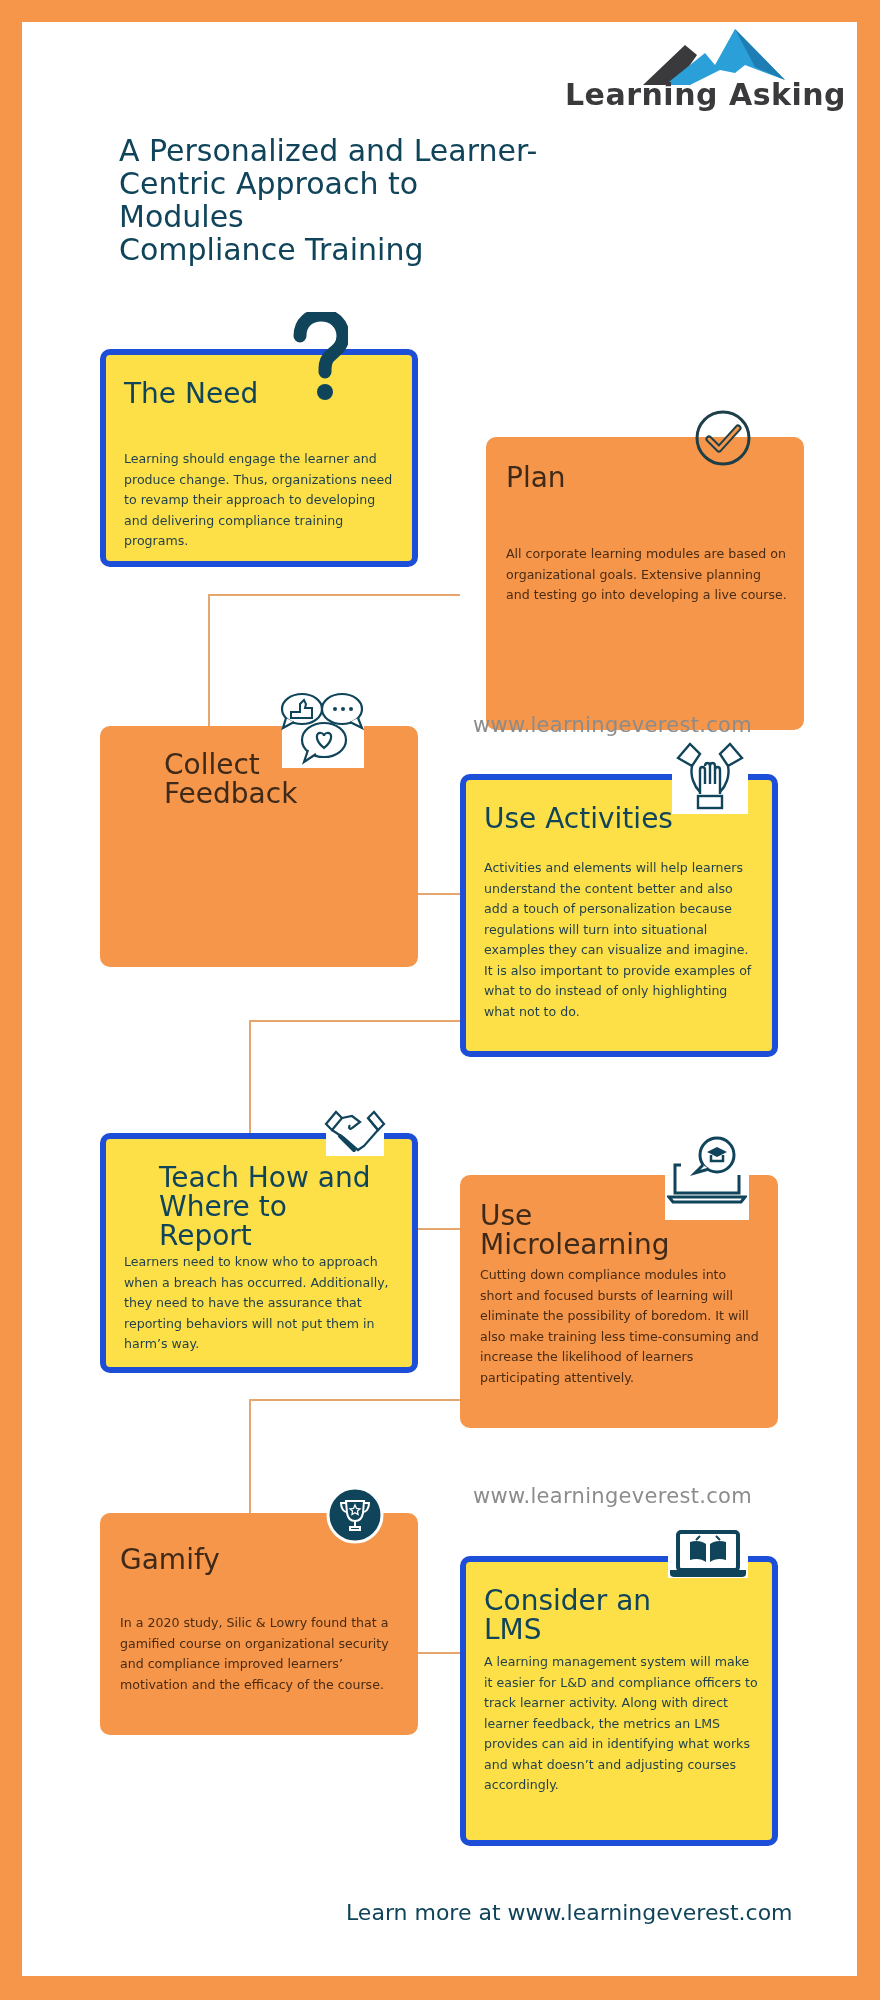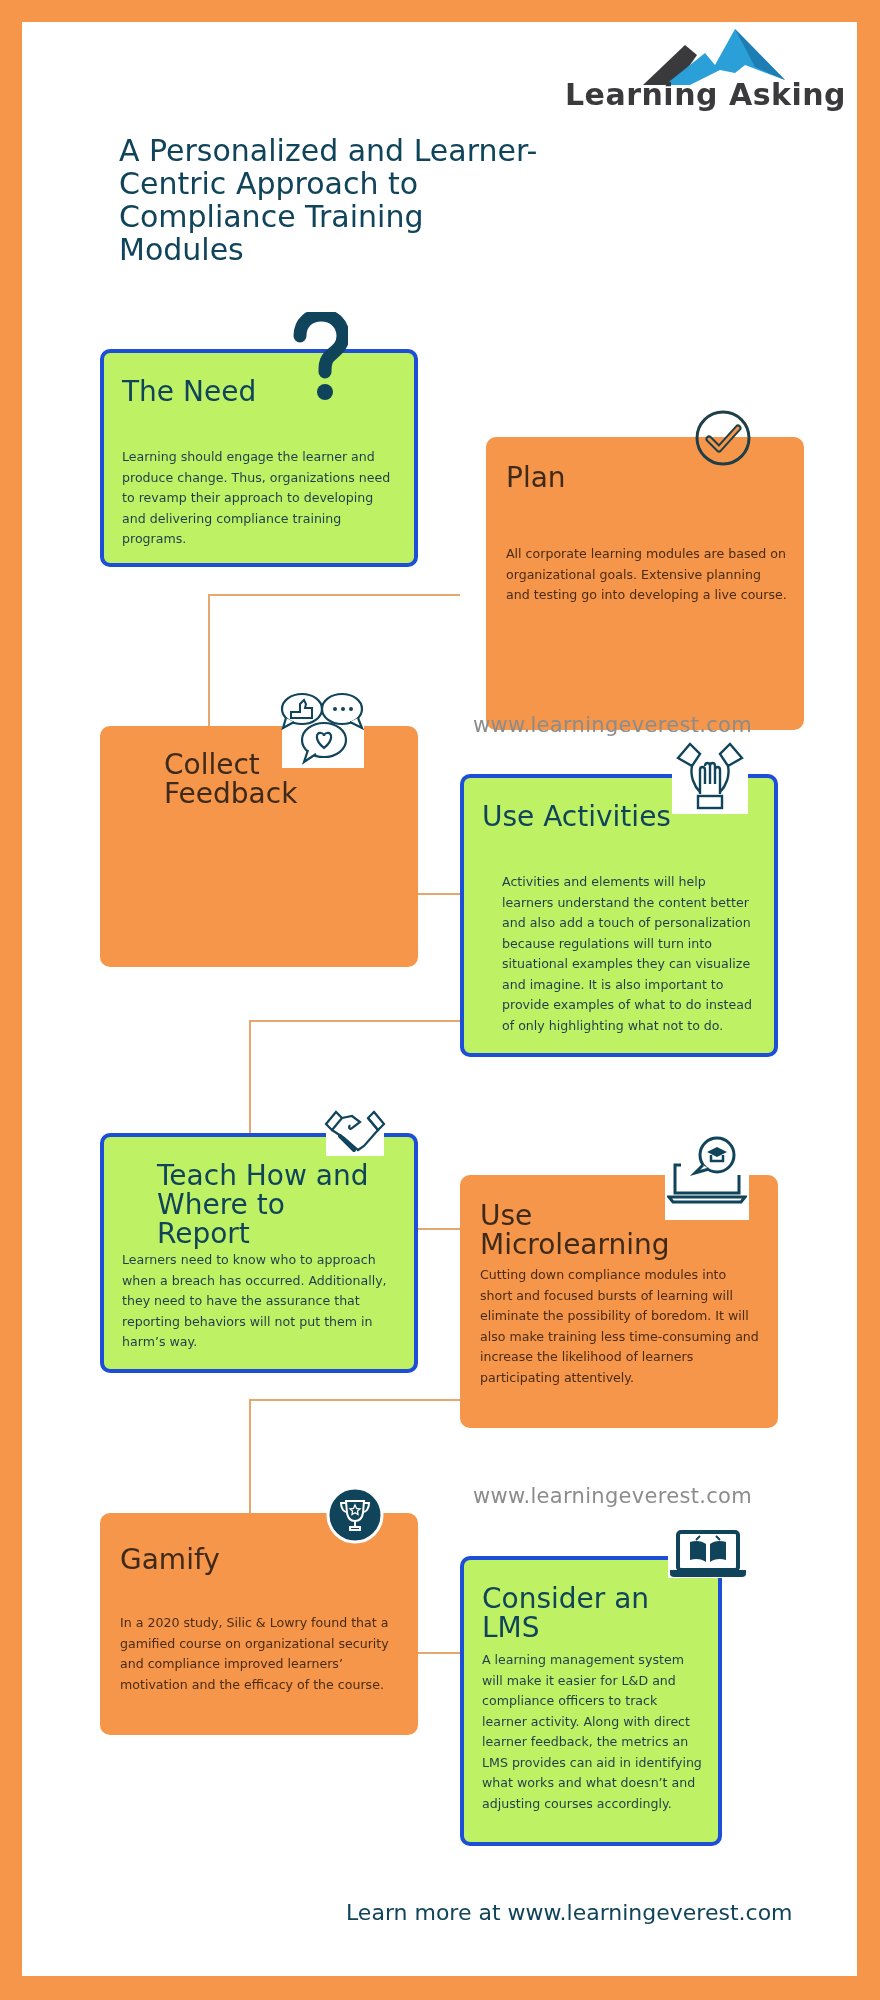--- a/index.html
+++ b/index.html
@@ -3,21 +3,21 @@
 <meta charset="utf-8">
 <style>
   html, body { margin:0; padding:0; }
   body { width:880px; height:2000px; background:#F5964A; position:relative; overflow:hidden;
          font-family:"DejaVu Sans", sans-serif; }
   .sheet { position:absolute; left:22px; top:22px; width:835px; height:1954px; background:#FFFFFF; }
   .abs { position:absolute; }
   .logo-text { font-family:"DejaVu Sans", sans-serif; font-weight:bold; font-size:30px; color:#3A3A3C; letter-spacing:0.5px; white-space:nowrap; }
   .title { font-family:"DejaVu Sans", sans-serif; font-size:30px; line-height:33px; color:#10445A; font-weight:normal; }
   .card { position:absolute; box-sizing:border-box; border-radius:10px; padding:0; }
-  .card.white { background:#bef264; border:4px solid #1d4ed8;text-decoration:underline; }
+  .card.white { background:#fde047; border:6px solid #1d4ed8;text-decoration:underline; }
   .card.orange { background:#F5964A; border:2px solid #F5964A; }
   .card-title { position:absolute; left:18px; font-size:28px; line-height:29px; font-weight:normal; }
   .card.white .card-title { color:#10445A; }
   .card.orange .card-title { color:#3F2A1A; }
   .card-body { position:absolute; left:18px; right:14px; font-size:12.6px; line-height:20.5px; }
   .card.white .card-body { color:#1F3F4C; }
   .card.orange .card-body { color:#4A2C14; }
   .line { position:absolute; background:#E5A76E; }
   .watermark { font-size:21px; color:#8C8C8C; letter-spacing:0.3px; white-space:nowrap; }
   .footer { font-size:22px; color:#10445A; white-space:nowrap; }
@@ -33,22 +33,22 @@
     <polygon points="8,60 50,20 62,30 55,40 40,60" fill="#3A3A3C"></polygon>
     <polygon points="30,60 70,28 80,40 100,4 150,55 110,40 100,48 85,45 55,60" fill="#2A9FD8"></polygon>
     <polygon points="100,4 150,55 120,42" fill="#1E7DB3"></polygon>
   </svg>
   <div class="abs logo-text" style="left:0; top:52px;">Learning Asking</div>
 </div>
 
 <div class="abs title" style="left:119px; top:134px;">
   <div>A Personalized and Learner-</div>
   <div>Centric Approach to</div>
+  <div>Modules</div>
   <div>Compliance Training</div>
-  <div>Modules</div>
 </div>
 
 <div class="line" style="left:208px; top:594px; width:252px; height:2px;"></div>
 <div class="line" style="left:208px; top:594px; width:2px; height:133px;"></div>
 <div class="line" style="left:417px; top:893px; width:43px; height:2px;"></div>
 <div class="line" style="left:249px; top:1020px; width:211px; height:2px;"></div>
 <div class="line" style="left:249px; top:1020px; width:2px; height:114px;"></div>
 <div class="line" style="left:417px; top:1228px; width:43px; height:2px;"></div>
 <div class="line" style="left:249px; top:1399px; width:211px; height:2px;"></div>
 <div class="line" style="left:249px; top:1399px; width:2px; height:114px;"></div>
@@ -91,21 +91,21 @@
   <circle cx="55" cy="19" r="2" fill="#10445A"></circle>
     <circle cx="63" cy="19" r="2" fill="#10445A"></circle>
     <circle cx="71" cy="19" r="2" fill="#10445A"></circle>
   <ellipse cx="44" cy="50" rx="22" ry="17" fill="#FFFFFF" stroke="#10445A" stroke-width="2.2"></ellipse>
   <path d="M28,60 L24,72 L36,64" fill="#FFFFFF" stroke="#10445A" stroke-width="2.2"></path>
   <path d="M44,58 C34,50 36,42 41,43 C43,43 44,45 44,46 C44,45 45,43 47,43 C52,42 54,50 44,58 Z" fill="none" stroke="#10445A" stroke-width="2.2"></path>
 </svg>
 
 <div class="card white" style="left:460px; top:774px; width:318px; height:283px;">
   <div class="card-title" style="top:24px;"><span>Use Activities</span></div>
-  <div class="card-body" style="top:94px;margin-left:20px;">Activities and elements will help learners understand the content better and also add a touch of personalization because regulations will turn into situational examples they can visualize and imagine. It is also important to provide examples of what to do instead of only highlighting what not to do.</div>
+  <div class="card-body" style="top:78px;">Activities and elements will help learners understand the content better and also add a touch of personalization because regulations will turn into situational examples they can visualize and imagine. It is also important to provide examples of what to do instead of only highlighting what not to do.</div>
 </div>
 <svg class="icon" style="left:672px; top:736px;" width="76" height="78" viewBox="0 0 76 78">
   <rect x="0" y="0" width="76" height="78" fill="#FFFFFF"></rect>
   <path d="M6,22 L18,8 L28,18 L20,30 Z" fill="none" stroke="#10445A" stroke-width="2.4"></path>
   <path d="M70,22 L58,8 L48,18 L56,30 Z" fill="none" stroke="#10445A" stroke-width="2.4"></path>
   <path d="M20,30 C18,40 22,50 28,56" fill="none" stroke="#10445A" stroke-width="2.4"></path>
   <path d="M56,30 C58,40 54,50 48,56" fill="none" stroke="#10445A" stroke-width="2.4"></path>
   <path d="M28,58 L28,34 C28,30 33,30 33,34 L33,48 M33,30 C33,26 38,26 38,30 L38,48 M38,30 C38,26 43,26 43,30 L43,48 M43,34 C43,30 48,30 48,34 L48,58" fill="none" stroke="#10445A" stroke-width="2.4"></path>
   <rect x="26" y="60" width="24" height="12" fill="none" stroke="#10445A" stroke-width="2.4"></rect>
 </svg>
@@ -151,21 +151,21 @@
   <div class="card-body" style="top:98px;">In a 2020 study, Silic &amp; Lowry found that a gamified course on organizational security and compliance improved learners’ motivation and the efficacy of the course.</div>
 </div>
 <svg class="icon" style="left:326px; top:1486px;" width="58" height="58" viewBox="0 0 58 58">
   <circle cx="29" cy="29" r="27" fill="#10445A" stroke="#FFFFFF" stroke-width="3"></circle>
   <path d="M20,15 L38,15 L37,27 C36,33 33,35 29,35 C25,35 22,33 21,27 Z" fill="none" stroke="#FFFFFF" stroke-width="2"></path>
   <path d="M20,17 L15,17 C15,23 18,26 21,26 M38,17 L43,17 C43,23 40,26 37,26" fill="none" stroke="#FFFFFF" stroke-width="2"></path>
   <path d="M29,35 L29,40 M24,41 L34,41 L34,44 L24,44 Z" fill="none" stroke="#FFFFFF" stroke-width="2"></path>
   <path d="M29,19 L30.5,22.5 L34,23 L31.5,25 L32,28.5 L29,26.8 L26,28.5 L26.5,25 L24,23 L27.5,22.5 Z" fill="none" stroke="#FFFFFF" stroke-width="1.3"></path>
 </svg>
 
-<div class="card white" style="left:460px; top:1556px; width:262px; height:290px;">
+<div class="card white" style="left:460px; top:1556px; width:318px; height:290px;">
   <div class="card-title" style="top:24px;">
     <div>Consider an</div>
     <div>LMS</div>
   </div>
   <div class="card-body" style="top:90px;">A learning management system will make it easier for L&amp;D and compliance officers to track learner activity. Along with direct learner feedback, the metrics an LMS provides can aid in identifying what works and what doesn’t and adjusting courses accordingly.</div>
 </div>
 <svg class="icon" style="left:668px; top:1530px;" width="80" height="48" viewBox="0 0 80 48">
   <rect x="0" y="0" width="80" height="48" fill="#FFFFFF"></rect>
   <rect x="10" y="2" width="60" height="38" rx="3" fill="none" stroke="#10445A" stroke-width="4"></rect>
   <path d="M2,40 L78,40 L78,44 C78,46 76,47 74,47 L6,47 C4,47 2,46 2,44 Z" fill="#10445A"></path>

